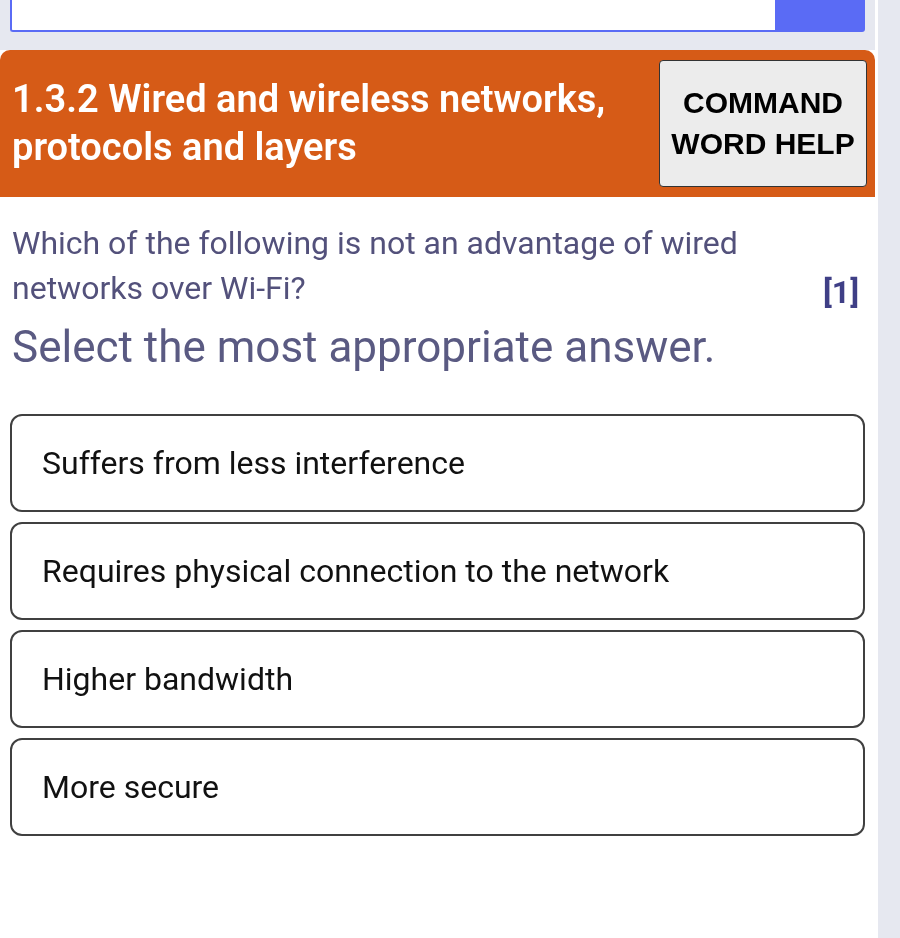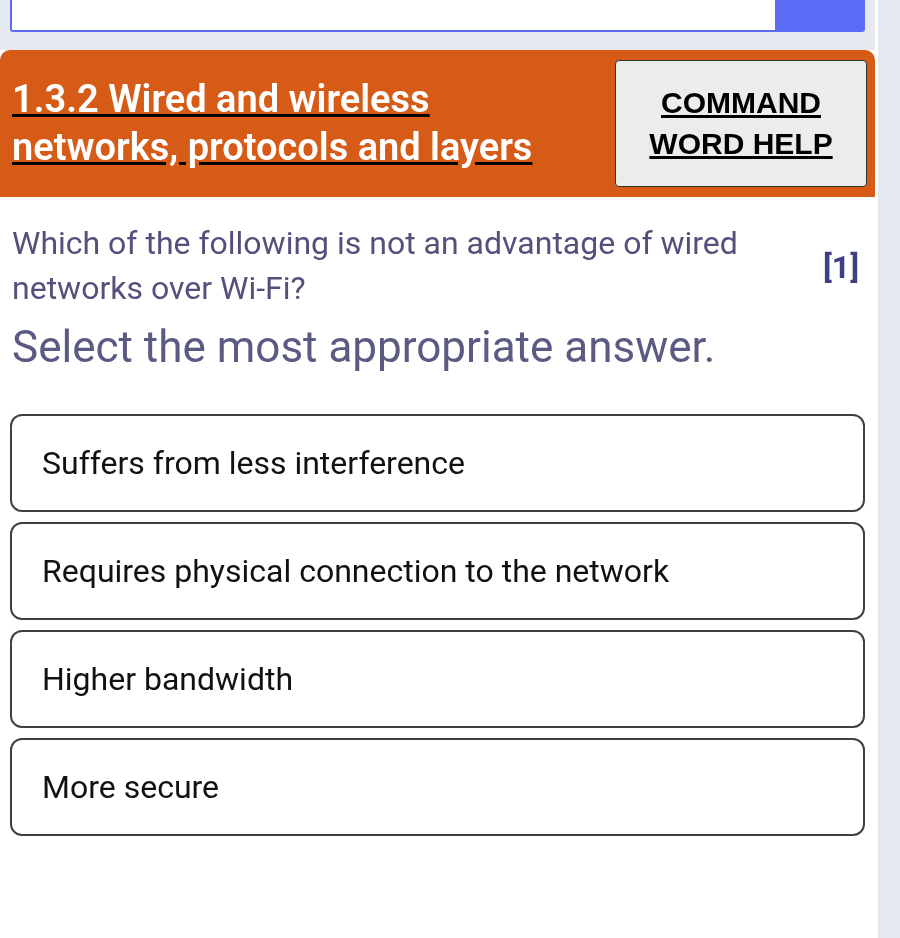--- a/index.html
+++ b/index.html
@@ -47,50 +47,49 @@
       overflow: hidden;
       background: #fff;
     }
 
     .header-bar {
       background: #d65b17;
       display: flex;
       align-items: center;
       padding: 10px 0 10px 10px;
       gap: 20px;
-      text-decoration: underline;
     }
     .section-title {
       flex: 1;
       color: #fff;
       font-size: 38px;
       font-weight: 600;
       line-height: 1.25;
       padding: 6px 0 6px 2px;
     }
     .help-button {
       background: #ececec;
       border: 1px solid #333;
       border-radius: 4px;
-      width: 252px;
+      width: 208px;
       padding: 22px 8px;
       text-align: center;
       font-size: 30px;
       font-weight: 700;
       line-height: 1.35;
       color: #000;
       margin-right: 8px;
     }
 
     .question-block {
       padding: 24px 16px 6px 12px;
     }
     .question-row {
       display: flex;
-      align-items: center;
+      align-items: flex-end;
       gap: 38px;
     }
     .question-text {
       flex: 1;
       color: #53517b;
       font-size: 32px;
       line-height: 1.4;
     }
     .marks {
       color: #3f3f86;

